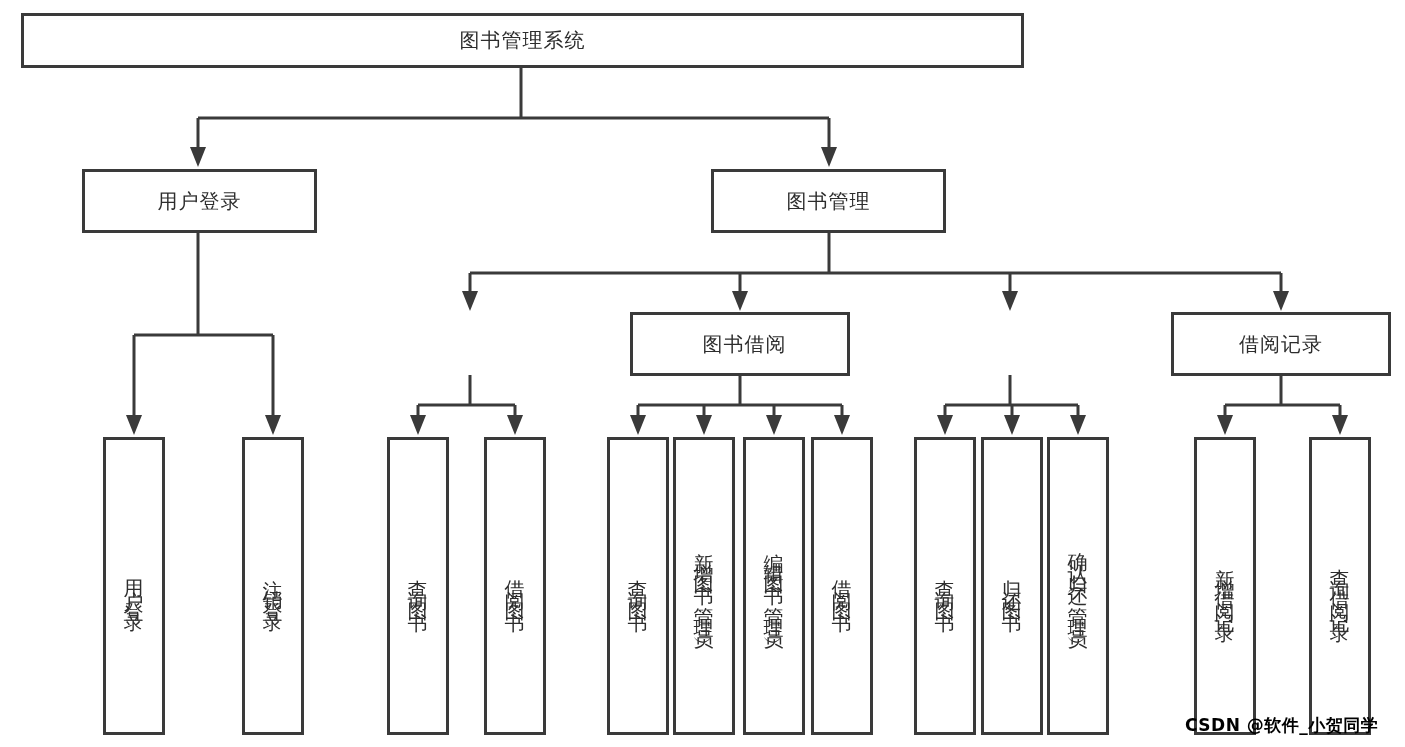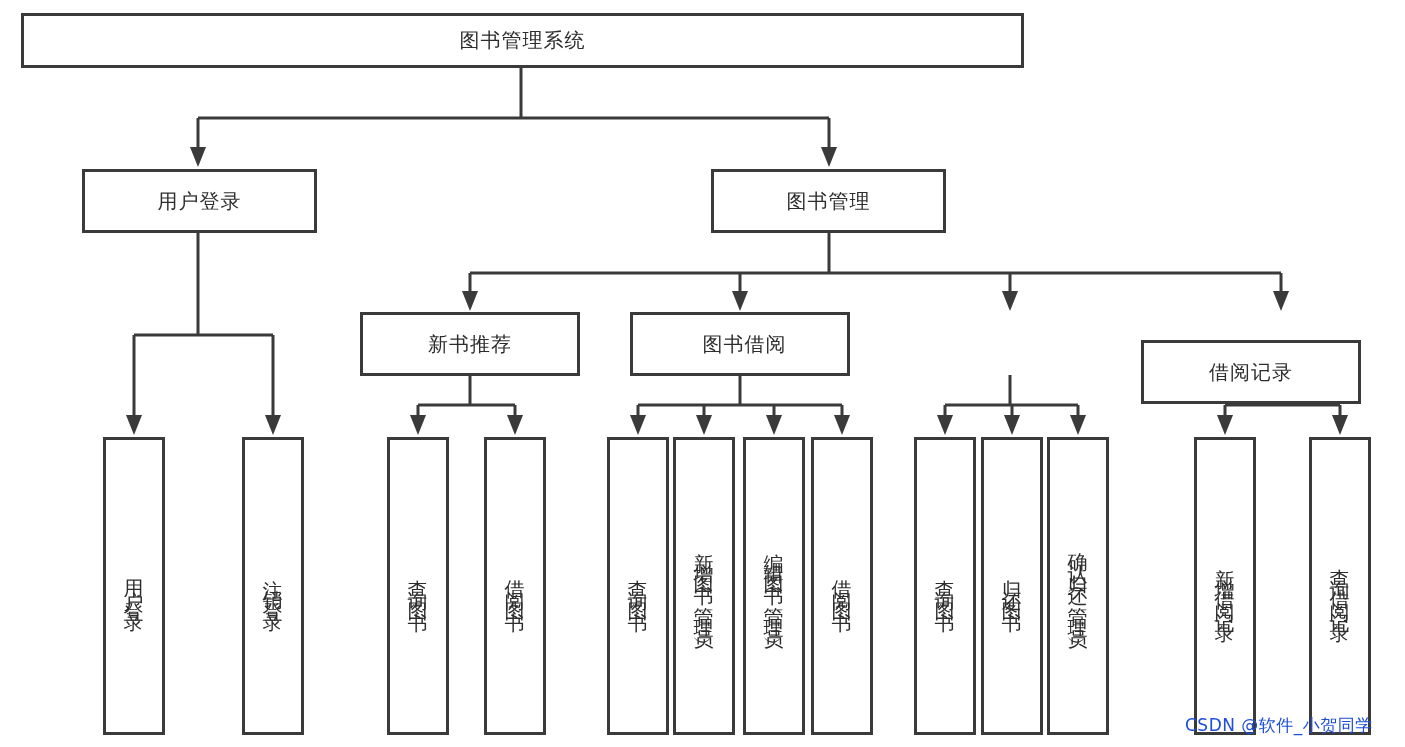--- a/index.html
+++ b/index.html
@@ -23,44 +23,45 @@
     z-index:2;
     letter-spacing:1px;
   }
   .node.root  { left:21px;  top:13px;  width:1003px; height:55px; }
   .node.lv2a  { left:82px;  top:169px; width:235px;  height:64px; }
   .node.lv2b  { left:711px; top:169px; width:235px;  height:64px; }
   .node.lv3   { top:312px; height:64px; width:220px; }
   .node.lv3.p0 { left:360px; }
   .node.lv3.p1 { left:630px;padding-left:9px; }
   .node.lv3.p2 { left:900px; }
-  .node.lv3.p3 { left:1141px;margin-top:28px; }
+  .node.lv3.p3 { left:1171px; }
   .node.leaf  { top:437px; height:298px; width:62px; }
   .leaf span {
     writing-mode:vertical-rl;
     text-orientation:mixed;
     letter-spacing:11px;
     line-height:1;
     white-space:nowrap;
   }
   .l1  { left:103px; }  .l2  { left:242px; }
   .l3  { left:387px; }  .l4  { left:484px; }
   .l5  { left:607px; }  .l6  { left:673px; }
   .l7  { left:743px; }  .l8  { left:811px; }
   .l9  { left:914px; }  .l10 { left:981px; }
   .l11 { left:1047px; } .l12 { left:1194px; }
   .l13 { left:1309px; }
   .watermark {
     position:absolute;
     left:1185px; top:714px;
     z-index:5;
     font-size:17px;
-    color:#1d4ed8;
+    color:#000000;
     letter-spacing:0.5px;
     white-space:nowrap;
+    font-weight:bold;
   }
 </style>
 </head>
 <body>
 
 <div class="stage">
 
   <svg class="edges" width="1405" height="747" viewBox="0 0 1405 747">
     <g stroke="#3a3a3a" stroke-width="3" fill="none">
       <path d="M521 66 V118 M198 118 H829 M198 118 V152 M829 118 V152"></path>
@@ -98,23 +99,20 @@
     <span>图书管理系统</span>
   </div>
 
   <div class="node lv2a">
     <span>用户登录</span>
   </div>
   <div class="node lv2b">
     <span>图书管理</span>
   </div>
 
-  <div class="node lv3 p0">
-    <span>新书推荐</span>
-  </div>
   <div class="node lv3 p1">
     <span>图书借阅</span>
   </div>
   <div class="node lv3 p3">
     <span>借阅记录</span>
   </div>
 
   <div class="node leaf l1">
     <span>用户登录</span>
   </div>

